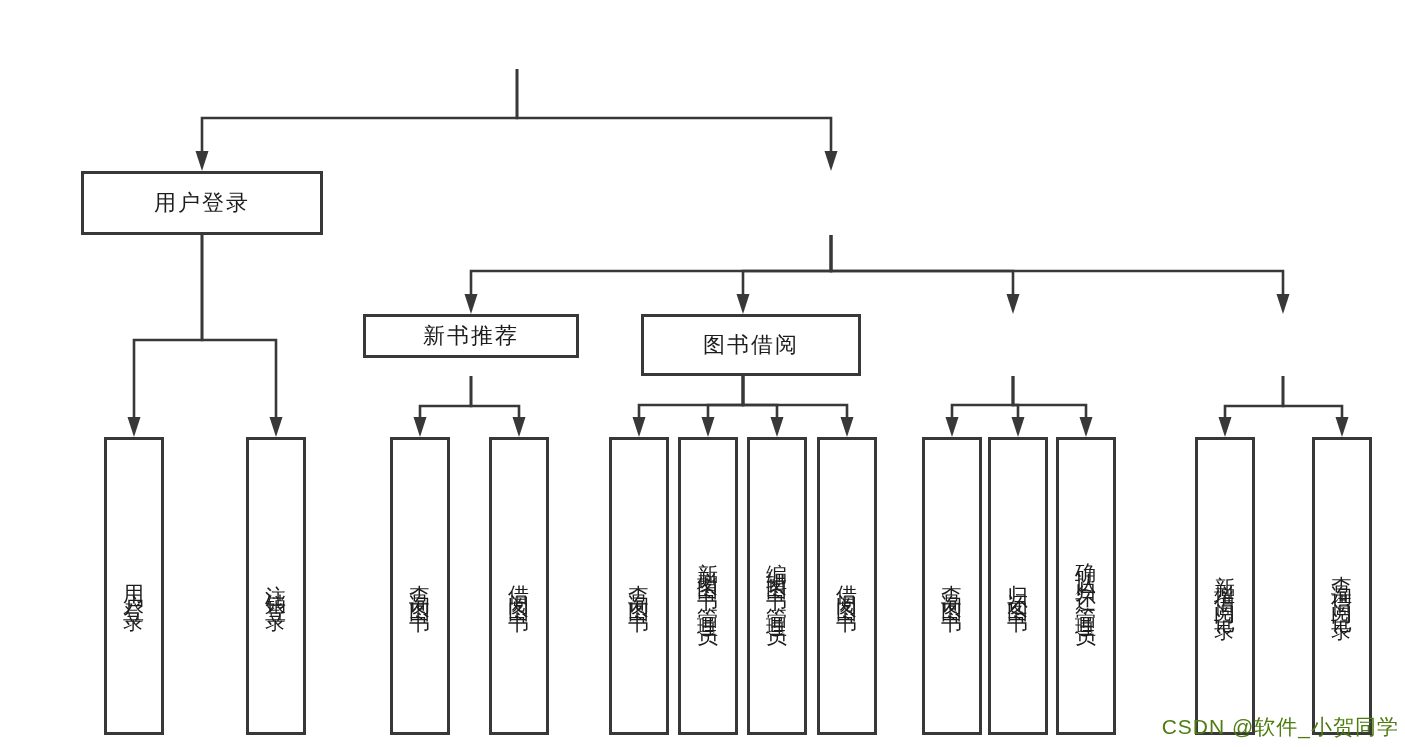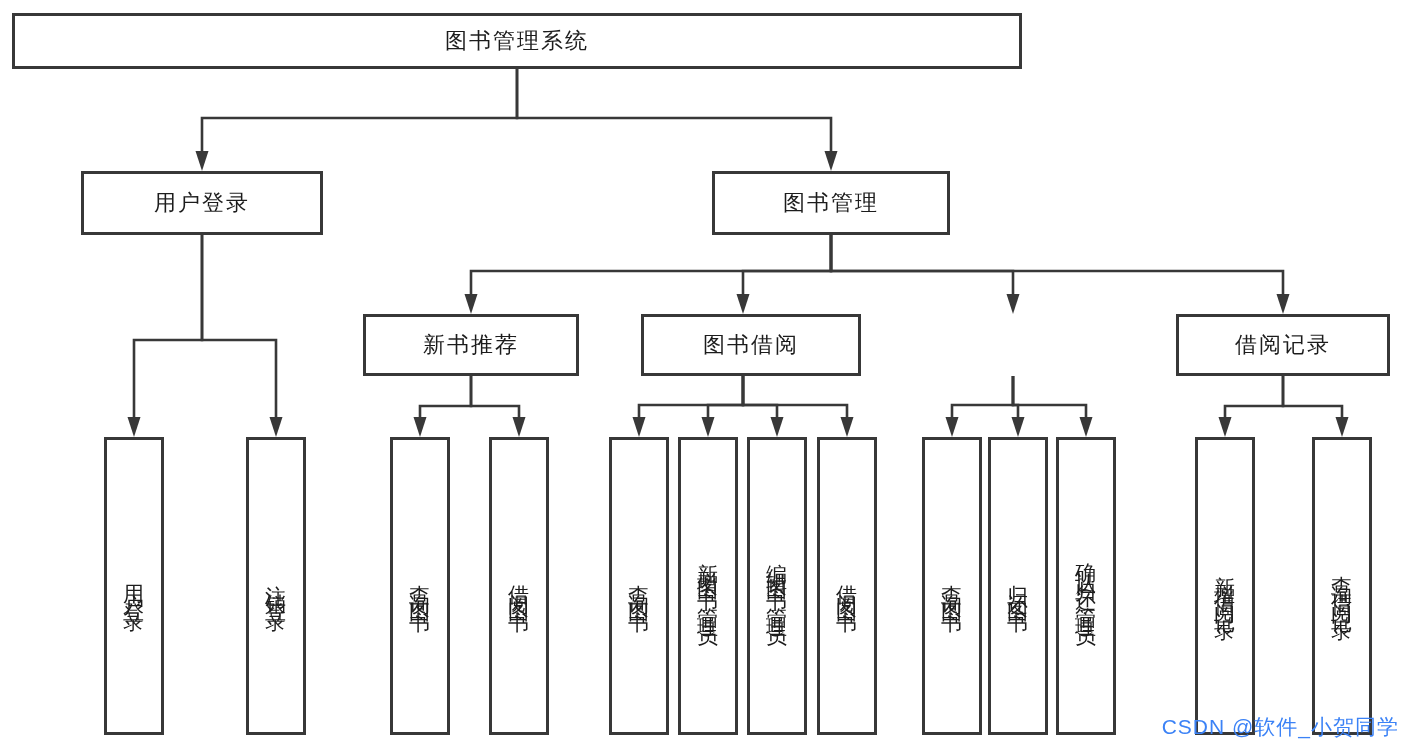--- a/index.html
+++ b/index.html
@@ -39,21 +39,21 @@
     text-orientation: mixed;
     letter-spacing: 9px;
     font-size: 21px;
     white-space: normal;
   }
   #watermark {
     position: absolute;
     right: 6px;
     bottom: 6px;
     font-size: 21px;
-    color: #3b82f6;
+    color: #4d7c0f;
     letter-spacing: 1px;
     z-index: 3;
     white-space: nowrap;
   }
 </style>
 </head>
 <body>
 
 <div id="stage">
   <svg id="connector-layer" viewBox="0 0 1405 747" xmlns="http://www.w3.org/2000/svg">
@@ -90,37 +90,28 @@
       <path d="M 1013 376 V 405 H 1018 V 419" fill="none" stroke="#383838" stroke-width="2.6"></path>
       <polygon points="1011.5,417 1024.5,417 1018,437" fill="#383838"></polygon>
       <path d="M 1013 376 V 405 H 1086 V 419" fill="none" stroke="#383838" stroke-width="2.6"></path>
       <polygon points="1079.5,417 1092.5,417 1086,437" fill="#383838"></polygon>
       <path d="M 1283 376 V 406 H 1225 V 419" fill="none" stroke="#383838" stroke-width="2.6"></path>
       <polygon points="1218.5,417 1231.5,417 1225,437" fill="#383838"></polygon>
       <path d="M 1283 376 V 406 H 1342 V 419" fill="none" stroke="#383838" stroke-width="2.6"></path>
       <polygon points="1335.5,417 1348.5,417 1342,437" fill="#383838"></polygon>
     </svg>
   <div id="watermark">CSDN @软件_小贺同学</div>
-<div class="node" style="left: 12px; top: 13px; width: 1010px; height: 56px; border-color: rgb(56, 56, 56); background: rgb(255, 255, 255);">
-      <span class="label" style="color: rgb(28, 28, 28);">图书管理系统</span>
-    </div>
     <div class="node" style="left: 81px; top: 171px; width: 242px; height: 64px; border-color: rgb(56, 56, 56); background: rgb(255, 255, 255);">
       <span class="label" style="color: rgb(28, 28, 28);">用户登录</span>
     </div>
-    <div class="node" style="left: 712px; top: 171px; width: 238px; height: 64px; border-color: rgb(56, 56, 56); background: rgb(255, 255, 255);">
-      <span class="label" style="color: rgb(28, 28, 28);">图书管理</span>
-    </div>
-    <div class="node" style="left: 363px; top: 314px; width: 216px; height: 62px; border-color: rgb(56, 56, 56); background: rgb(255, 255, 255);">
+    <div class="node" style="left: 363px; top: 314px; width: 216px; height: 44px; border-color: rgb(56, 56, 56); background: rgb(255, 255, 255);">
       <span class="label" style="color: rgb(28, 28, 28);">新书推荐</span>
     </div>
     <div class="node" style="left: 633px; top: 314px; width: 220px; height: 62px; border-color: rgb(56, 56, 56); background: rgb(255, 255, 255); margin-left: 8px;">
       <span class="label" style="color: rgb(28, 28, 28);">图书借阅</span>
-    </div>
-    <div class="node" style="left: 1176px; top: 314px; width: 214px; height: 62px; border-color: rgb(56, 56, 56); background: rgb(255, 255, 255);">
-      <span class="label" style="color: rgb(28, 28, 28);">借阅记录</span>
     </div>
     <div class="node vertical" style="left: 104px; top: 437px; width: 60px; height: 298px; border-color: rgb(56, 56, 56); background: rgb(255, 255, 255);">
       <span class="label" style="color: rgb(28, 28, 28);">用户登录</span>
     </div>
     <div class="node vertical" style="left: 246px; top: 437px; width: 60px; height: 298px; border-color: rgb(56, 56, 56); background: rgb(255, 255, 255);">
       <span class="label" style="color: rgb(28, 28, 28);">注销登录</span>
     </div>
     <div class="node vertical" style="left: 390px; top: 437px; width: 60px; height: 298px; border-color: rgb(56, 56, 56); background: rgb(255, 255, 255);">
       <span class="label" style="color: rgb(28, 28, 28);">查询图书</span>
     </div>

